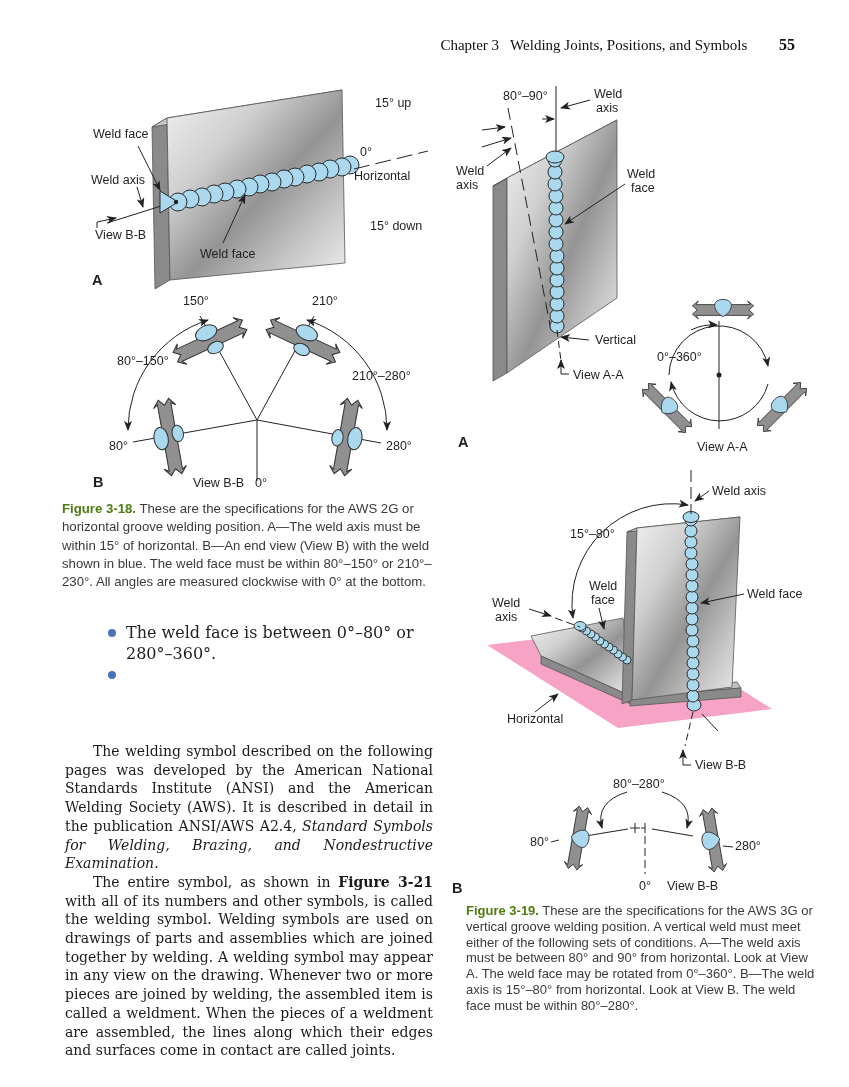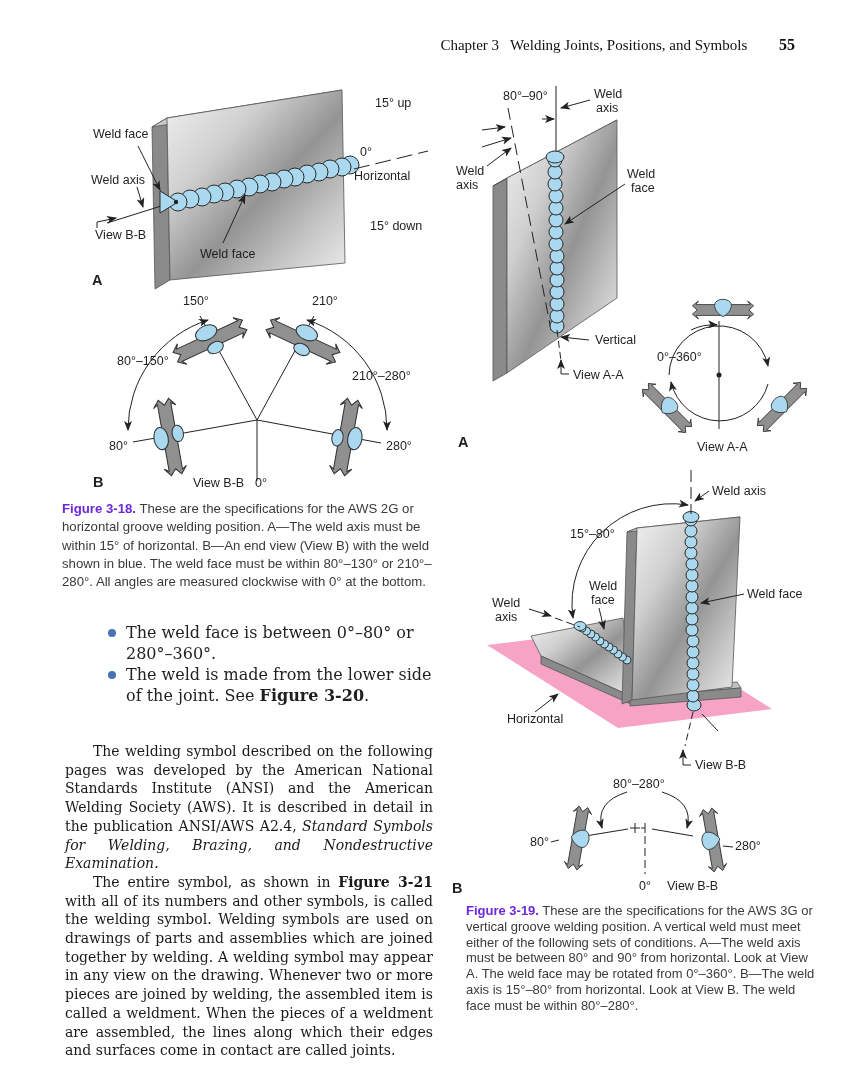--- a/index.html
+++ b/index.html
@@ -5,21 +5,21 @@
   html,body{margin:0;padding:0;background:#fff;}
   .page{position:relative;width:849px;height:1087px;background:#ffffff;overflow:hidden;
         font-family:"Liberation Sans",sans-serif;color:#1f1f1f;}
   .abs{position:absolute;}
   
   .header{top:36px;left:0;width:795px;text-align:right;font-family:Liberation Serif, serif;
           font-size:15px;color:#111;}
   .header .pagenum{font-weight:bold;font-size:16px;margin-left:28px;}
   
   .caption{font-size:13.2px;line-height:18.3px;color:#3a3a3a;text-align:left;}
-  .caption .figlabel{color:#6d28d9;font-weight:bold;}
+  .caption .figlabel{color:#4d7c0f;font-weight:bold;}
   .cap319{font-size:13px;line-height:15.8px;}
   
   .bullets{left:65px;top:622px;width:372px;}
   .bullet-row{display:flex;font-family:"DejaVu Serif",serif;font-size:16px;line-height:21px;}
   .bullet-row .dot{flex:0 0 auto;width:8px;height:8px;border-radius:50%;background:#4a72b8;
                    margin:7px 10px 0 43px;}
   .bullet-row b{font-weight:bold;}
   
   .h35{left:84px;top:701px;width:360px;font-size:21px;font-weight:bold;color:#3f68b0;
        letter-spacing:.2px;}
@@ -135,31 +135,30 @@
     <text x="292" y="100">210°–280°</text>
     <text x="49" y="170">80°</text>
     <text x="326" y="170">280°</text>
     <text x="133" y="207">View B-B</text>
     <text x="201" y="207" text-anchor="middle">0°</text>
     <text x="33" y="207" class="partlabel">B</text>
   </svg>
 
   <div class="abs caption" style="left:62px;top:500px;width:380px">
     <span class="figlabel">Figure 3-18.</span>
-    <span>These are the specifications for the AWS 2G or horizontal groove welding position. A—The weld axis must be within 15° of horizontal. B—An end view (View B) with the weld shown in blue. The weld face must be within 80°–130° or 210°–280°. All angles are measured clockwise with 0° at the bottom.</span>
+    <span>These are the specifications for the AWS 2G or horizontal groove welding position. A—The weld axis must be within 15° of horizontal. B—An end view (View B) with the weld shown in blue. The weld face must be within 80°–150° or 210°–230°. All angles are measured clockwise with 0° at the bottom.</span>
   </div>
 
   <div class="abs bullets">
     <div class="bullet-row">
       <span class="dot"></span>
       <span><span>The weld face is between 0°–80° or 280°–360°.</span><b></b><span></span></span>
     </div>
     <div class="bullet-row">
       <span class="dot"></span>
-      <span><span>The weld is made from the lower side of the joint. See </span><b>Figure 3-20</b><span>.</span></span>
     </div>
   </div>
 
   <div class="abs bodytext">
     <p><span>The welding symbol described on the following pages was developed by the American National Standards Institute (ANSI) and the American Welding Society (AWS). It is described in detail in the publication ANSI/AWS A2.4, </span><i>Standard Symbols for Welding, Brazing, and Nondestructive Examination.</i></p>
     <p><span>The entire symbol, as shown in </span><b>Figure 3-21</b><span> with all of its numbers and other symbols, is called the welding symbol. Welding symbols are used on drawings of parts and assemblies which are joined together by welding. A welding symbol may appear in any view on the drawing. Whenever two or more pieces are joined by welding, the assembled item is called a weldment. When the pieces of a weldment are assembled, the lines along which their edges and surfaces come in contact are called joints.</span></p>
   </div>
 
   <svg class="abs" style="left:455px;top:78px" width="394" height="390" viewBox="0 0 394 390">
 

